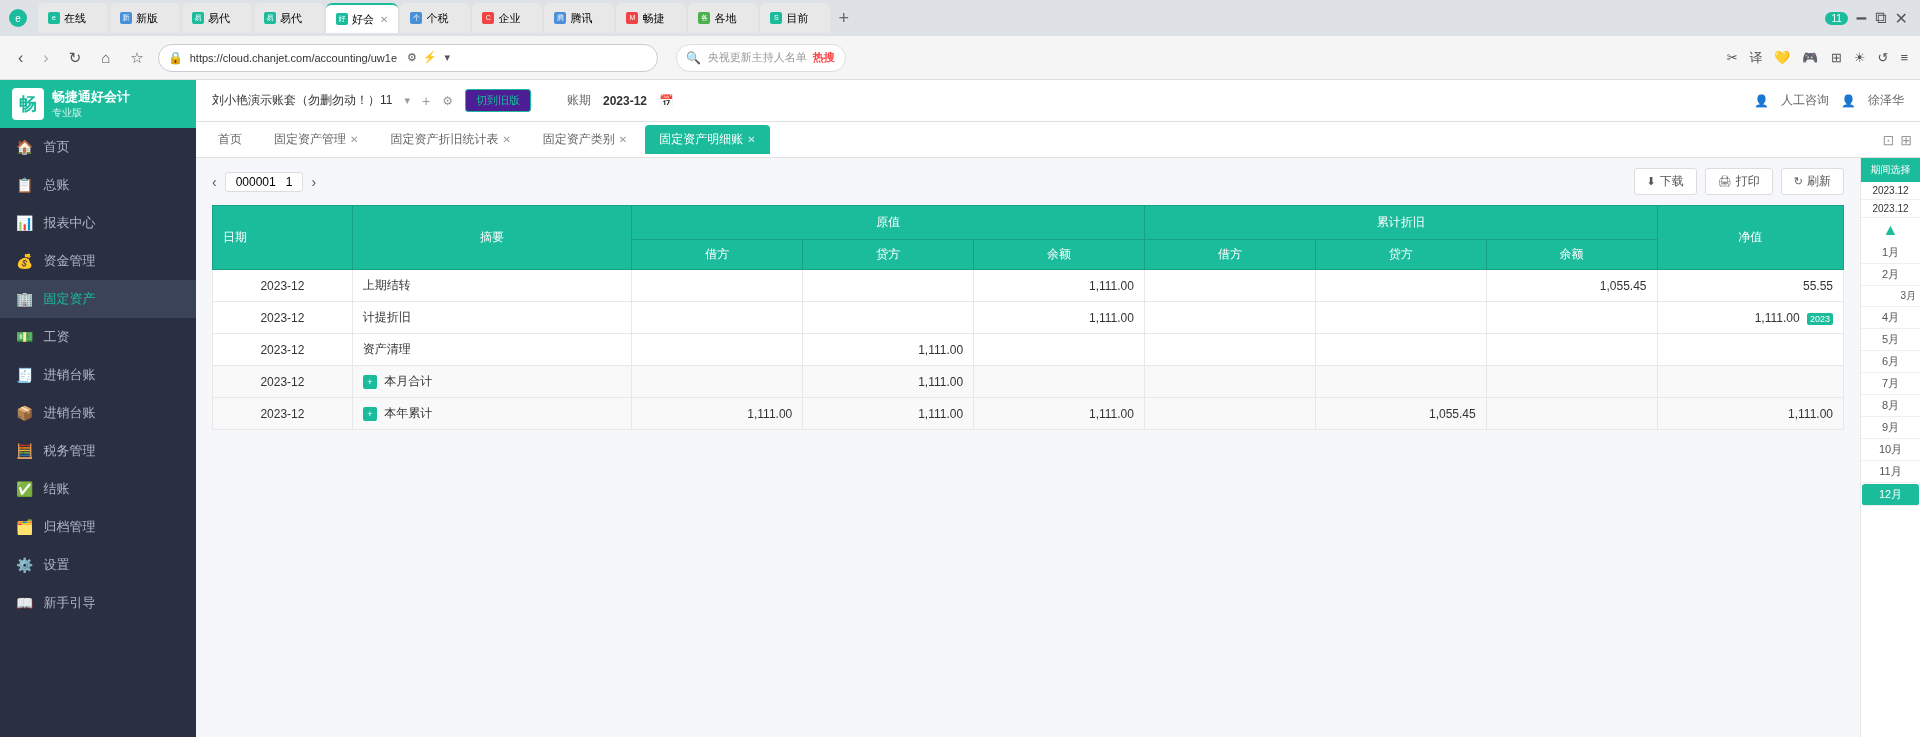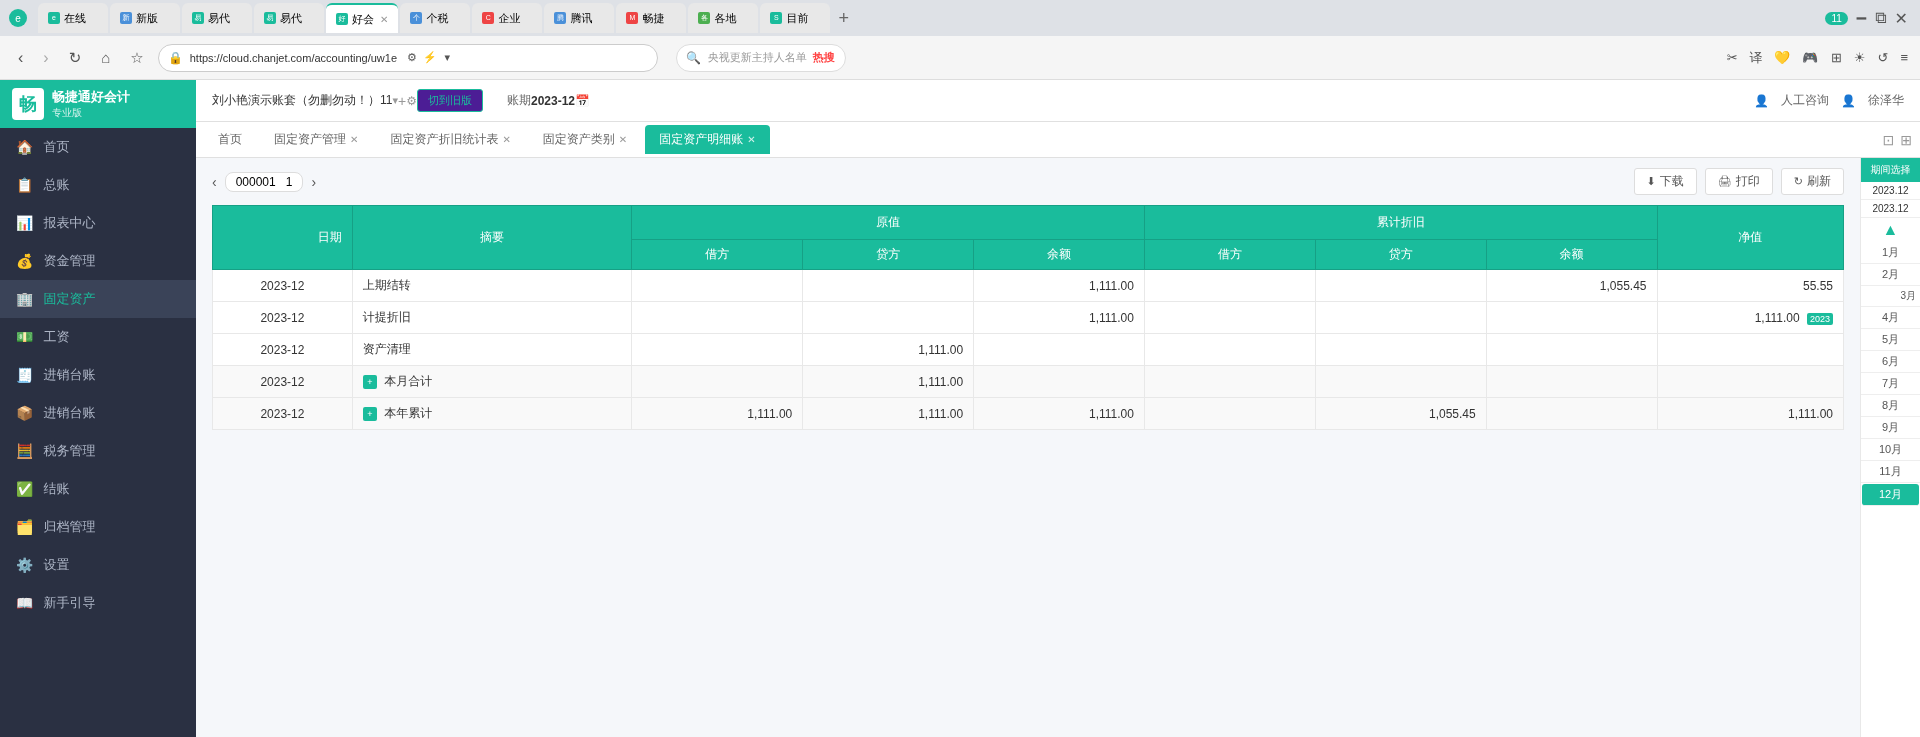--- a/index.html
+++ b/index.html
@@ -164,21 +164,21 @@
       </div>
       <div style="display:flex;align-items:center;gap:10px;padding:10px 16px;color:#adb5c6;cursor:pointer;font-size:13px;">
         <span style="font-size:14px;">📖</span>
         <span>新手引导</span>
       </div>
     </div>
   </div>
 
   <div style="flex:1;display:flex;flex-direction:column;background:#f5f7fa;overflow:hidden;">
 
-    <div style="background:#fff;border-bottom:1px solid #e0e0e0;padding:0 16px;display:flex;align-items:center;height:42px;">
+    <div style="background:#fff;border-bottom:1px solid #e0e0e0;padding:0 16px;display:flex;align-items:center;height:42px;gap:12px;">
       <span style="font-size:12px;color:#333;">刘小艳演示账套（勿删勿动！）11</span>
       <span style="color:#999;font-size:11px;cursor:pointer;">▾</span>
       <span style="color:#999;font-size:14px;cursor:pointer;">+</span>
       <span style="color:#999;font-size:12px;cursor:pointer;">⚙</span>
       <button style="border:1px solid #1abc9c;color:#1abc9c;background:#4c1d95;padding:3px 10px;border-radius:3px;cursor:pointer;font-size:11px;">切到旧版</button>
       <span style="font-size:12px;color:#666;margin-left:24px;">账期</span>
       <span style="font-size:12px;color:#333;font-weight:bold;">2023-12</span>
       <span style="cursor:pointer;font-size:12px;color:#999;">📅</span>
       <div style="margin-left:auto;display:flex;align-items:center;gap:12px;">
         <span style="font-size:12px;color:#666;">👤</span>
@@ -214,21 +214,21 @@
       </div>
     </div>
 
     <div style="display:flex;flex:1;overflow:hidden;">
 
       <div style="flex:1;overflow:auto;padding:10px 16px;">
 
         <div style="display:flex;align-items:center;justify-content:space-between;margin-bottom:10px;">
           <div style="display:flex;align-items:center;gap:8px;">
             <button style="background:none;border:none;cursor:pointer;font-size:14px;color:#555;">‹</button>
-            <span style="border:1px solid #ddd;padding:2px 10px;border-radius:8px;font-size:12px;background:#fff;">
+            <span style="border:1px solid #ddd;padding:2px 10px;border-radius:3px;font-size:12px;background:#fff;">
               <span>000001</span>
               &nbsp;
               <span>1</span>
             </span>
             <button style="background:none;border:none;cursor:pointer;font-size:14px;color:#555;">›</button>
           </div>
           <div style="display:flex;align-items:center;gap:8px;">
             <button style="border:1px solid #ddd;background:#fff;padding:4px 12px;border-radius:3px;cursor:pointer;font-size:12px;color:#555;display:flex;align-items:center;gap:4px;">
               <span style="font-size:11px;">⬇</span>
               <span>下载</span>
@@ -251,21 +251,21 @@
             <col style="width:110px">
             <col style="width:110px">
             <col style="width:110px">
             <col style="width:110px">
             <col style="width:110px">
             <col style="width:110px">
             <col style="width:120px">
           </colgroup>
           <thead>
             <tr>
-              <th rowspan="2" style="background:#1abc9c;color:#fff;padding:8px 10px;text-align:right;font-size:12px;font-weight:normal;border:1px solid #16a085;">日期</th>
+              <th rowspan="2" style="background:#1abc9c;color:#fff;padding:8px 10px;text-align:left;font-size:12px;font-weight:normal;border:1px solid #16a085;">日期</th>
               <th rowspan="2" style="background:#1abc9c;color:#fff;padding:8px 10px;text-align:center;font-size:12px;font-weight:normal;border:1px solid #16a085;">摘要</th>
               <th colspan="3" style="background:#1abc9c;color:#fff;padding:8px 10px;text-align:center;font-size:12px;font-weight:normal;border:1px solid #16a085;">原值</th>
               <th colspan="3" style="background:#1abc9c;color:#fff;padding:8px 10px;text-align:center;font-size:12px;font-weight:normal;border:1px solid #16a085;">累计折旧</th>
               <th rowspan="2" style="background:#1abc9c;color:#fff;padding:8px 10px;text-align:center;font-size:12px;font-weight:normal;border:1px solid #16a085;">净值</th>
             </tr>
             <tr>
               <th style="background:#1abc9c;color:#fff;padding:6px 10px;text-align:center;font-size:12px;font-weight:normal;border:1px solid #16a085;">借方</th>
               <th style="background:#1abc9c;color:#fff;padding:6px 10px;text-align:center;font-size:12px;font-weight:normal;border:1px solid #16a085;">贷方</th>
               <th style="background:#1abc9c;color:#fff;padding:6px 10px;text-align:center;font-size:12px;font-weight:normal;border:1px solid #16a085;">余额</th>
               <th style="background:#1abc9c;color:#fff;padding:6px 10px;text-align:center;font-size:12px;font-weight:normal;border:1px solid #16a085;">借方</th>

